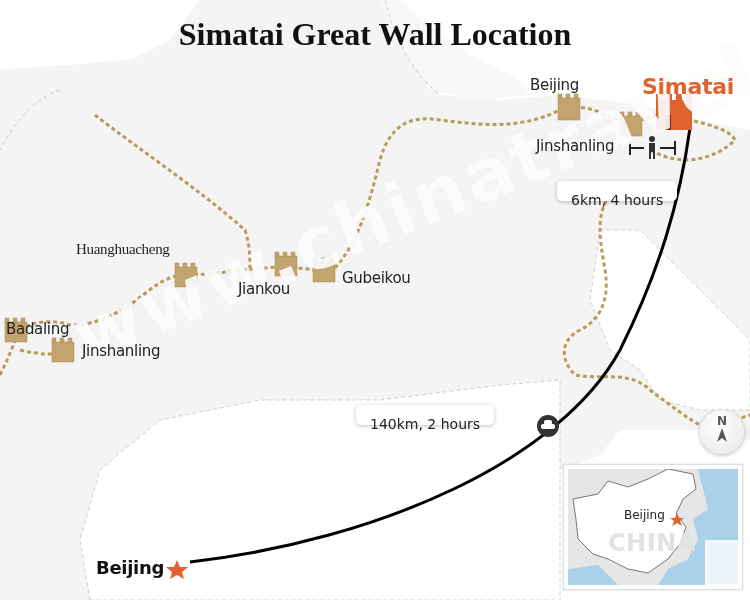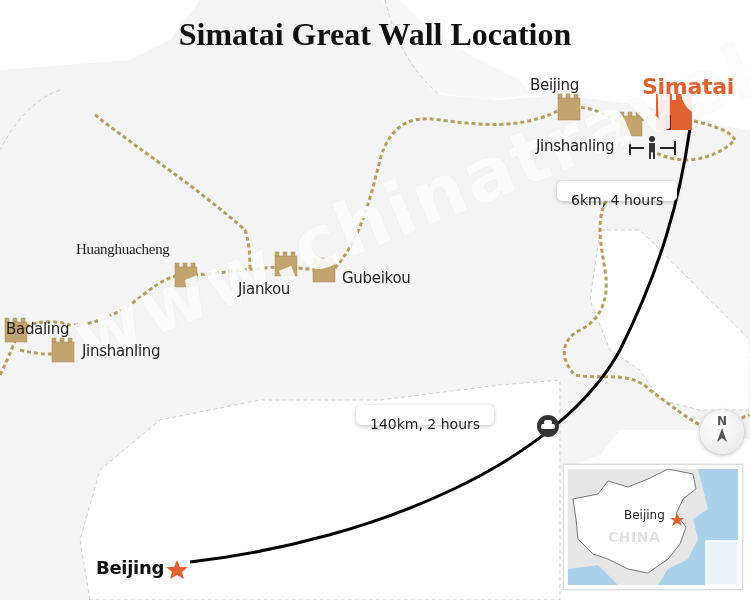--- a/index.html
+++ b/index.html
@@ -8,21 +8,21 @@
     .title { position: absolute; left: 0; width: 750px; top: 16px; text-align: center; font-family: "Liberation Serif", serif; font-weight: bold; font-size: 32px; color: #111; }
     .label { position: absolute; font-family: "DejaVu Sans", sans-serif; font-size: 15px; color: #222; white-space: nowrap; letter-spacing: -0.3px; }
     .label.simatai { color: #e0622f; font-weight: bold; font-size: 22px; }
     .label.beijing { font-weight: bold; font-size: 18px; color: #111; }
     .callout { position: absolute; background: #fff; border-radius: 5px; box-shadow: 0 1px 4px rgba(0,0,0,0.25); font-size: 14px; color: #222; padding: 0 14px; height: 20px; line-height: 38px; white-space: nowrap; }
     .compass { position: absolute; left: 700px; top: 410px; width: 44px; height: 44px; border-radius: 50%; background: radial-gradient(circle at 40% 35%, #ffffff, #e6e6e6); box-shadow: 0 1px 4px rgba(0,0,0,0.3); text-align: center; }
     .compass .n { font-size: 12px; font-weight: bold; color: #555; display: block; margin-top: 4px; }
     .inset { position: absolute; left: 563px; top: 464px; width: 178px; height: 124px; background: #fff; border: 1px solid #ddd; box-shadow: 0 0 2px rgba(0,0,0,0.15); }
     .inset svg { position: absolute; left: 4px; top: 4px; }
     .inset-beijing { position: absolute; left: 60px; top: 43px; font-size: 12px; color: #222; }
-    .inset-china { position: absolute; left: 44px; top: 64px; font-size: 14px; font-weight: bold; color: #e2e2e2; letter-spacing: 0.5px; }
+    .inset-china { position: absolute; left: 44px; top: 64px; font-size: 24px; font-weight: bold; color: #e2e2e2; letter-spacing: 0.5px; }
     .watermark { position: absolute; left: 60px; top: 300px; font-size: 74px; font-weight: bold; color: rgba(255,255,255,0.85); transform: rotate(-22deg); transform-origin: left top; white-space: nowrap; letter-spacing: 2px; font-family: "DejaVu Sans", sans-serif; text-shadow: 0 0 1px rgba(200,200,200,0.4); }
   </style>
 </head>
 <body>
 
 <svg class="map" viewBox="0 0 750 600" xmlns="http://www.w3.org/2000/svg">
   <defs>
     <pattern id="wallpat" width="8" height="8" patternUnits="userSpaceOnUse"></pattern>
   </defs>
 

